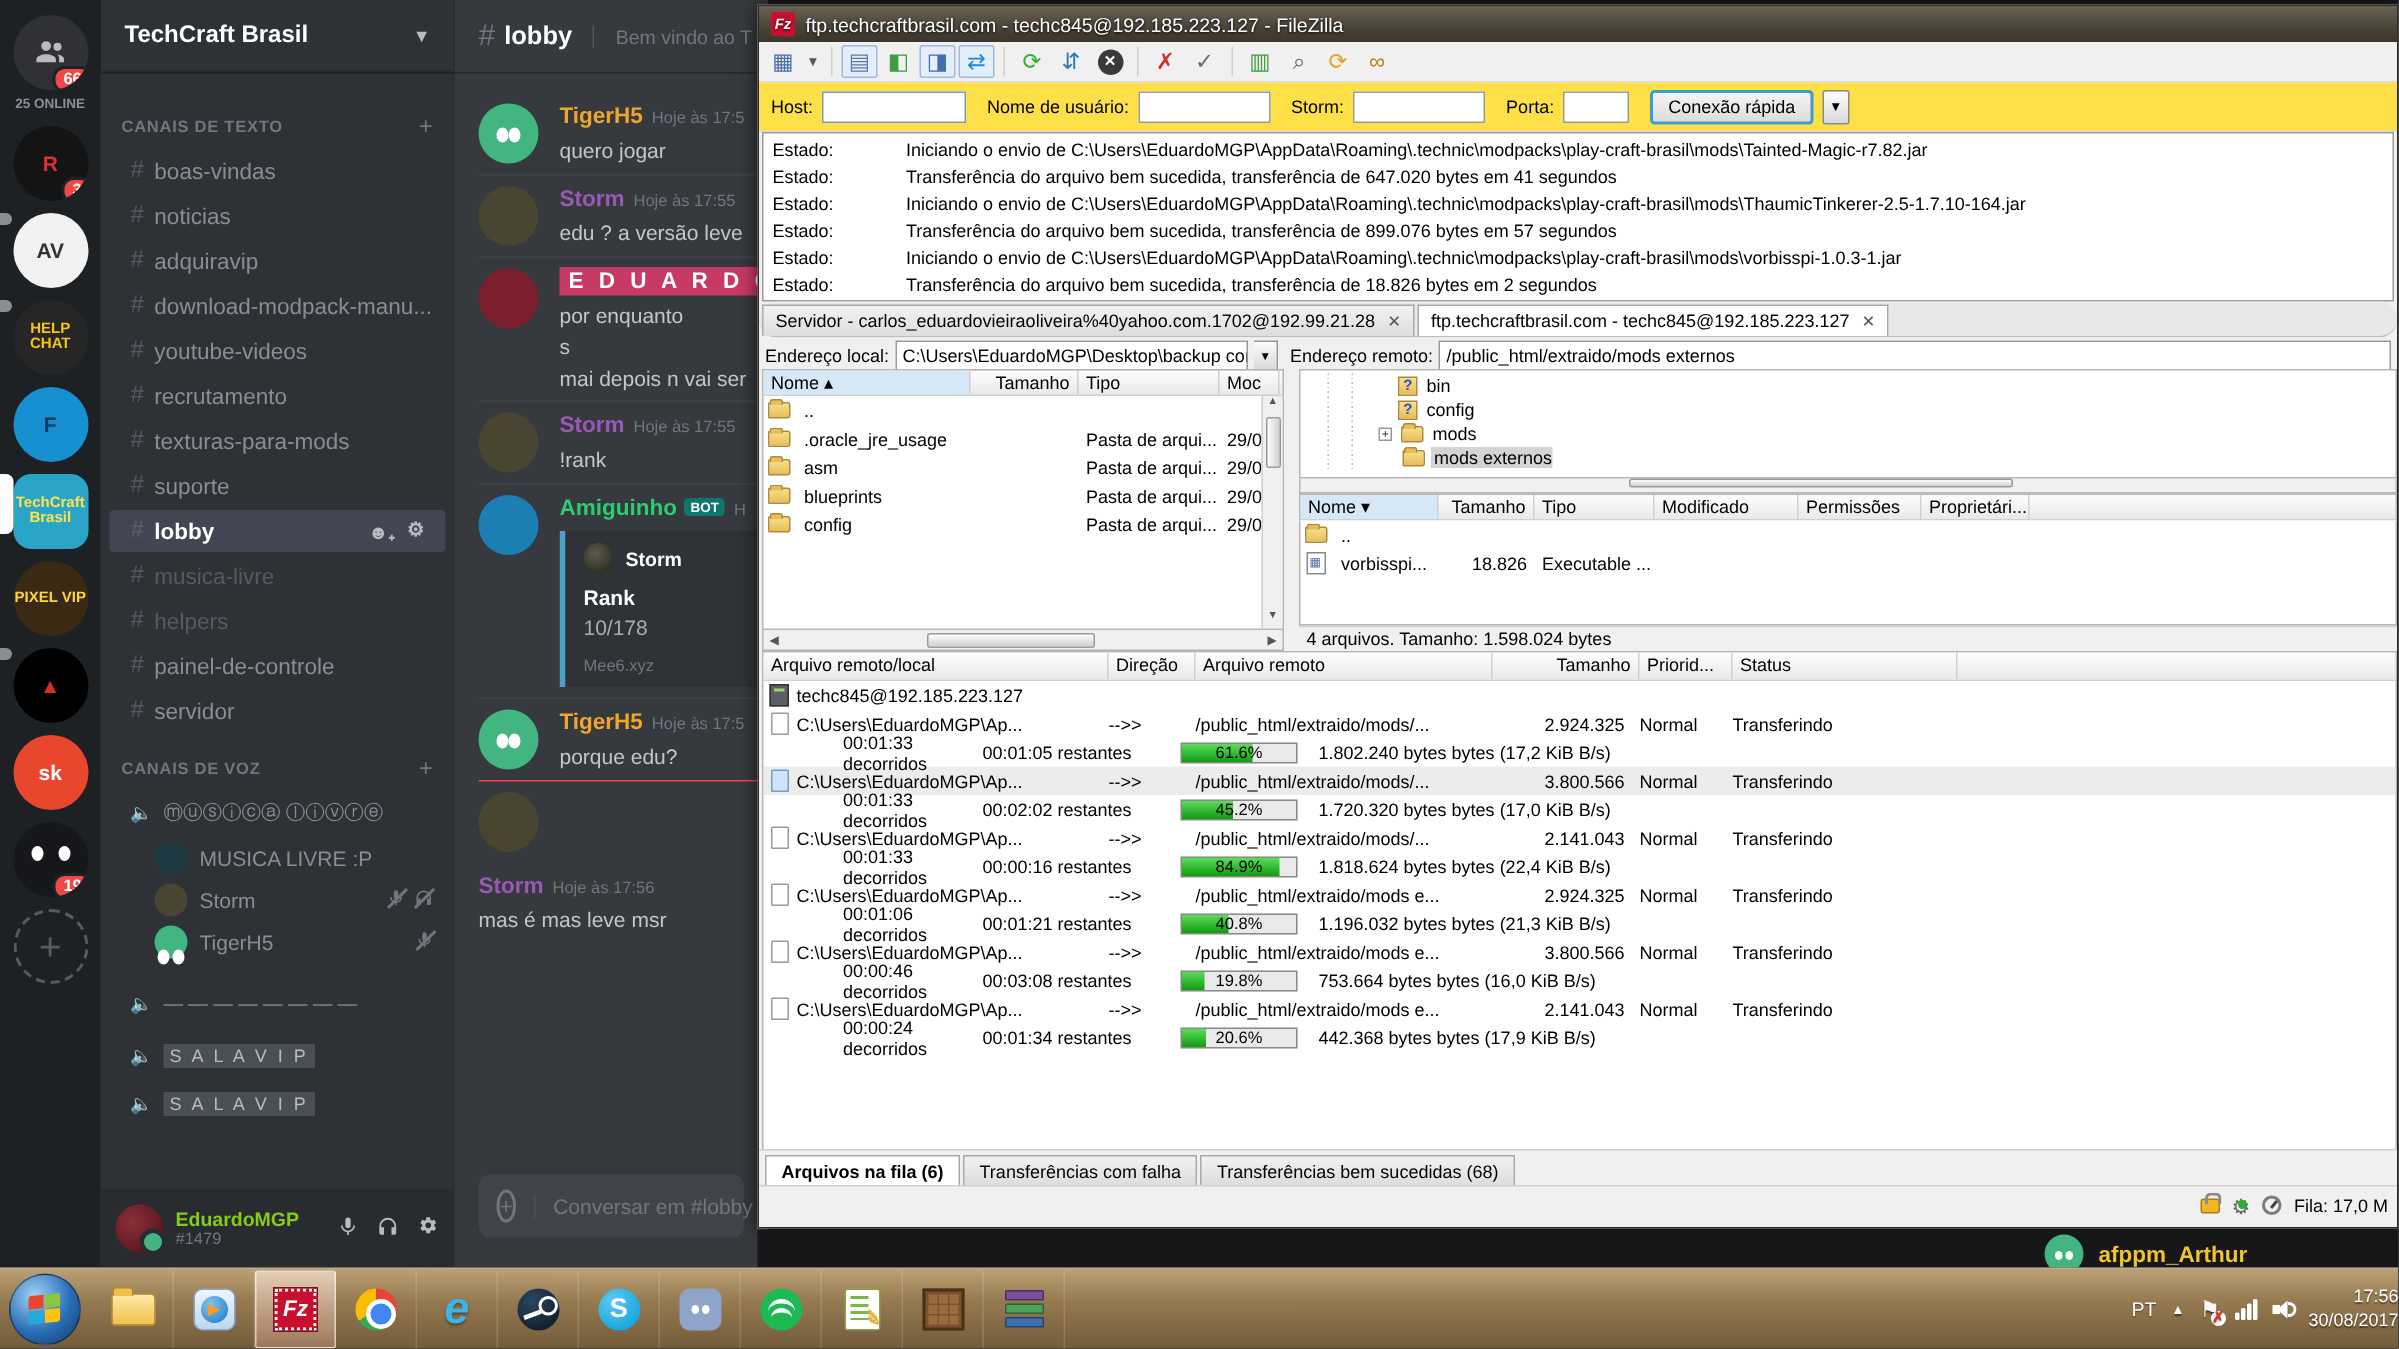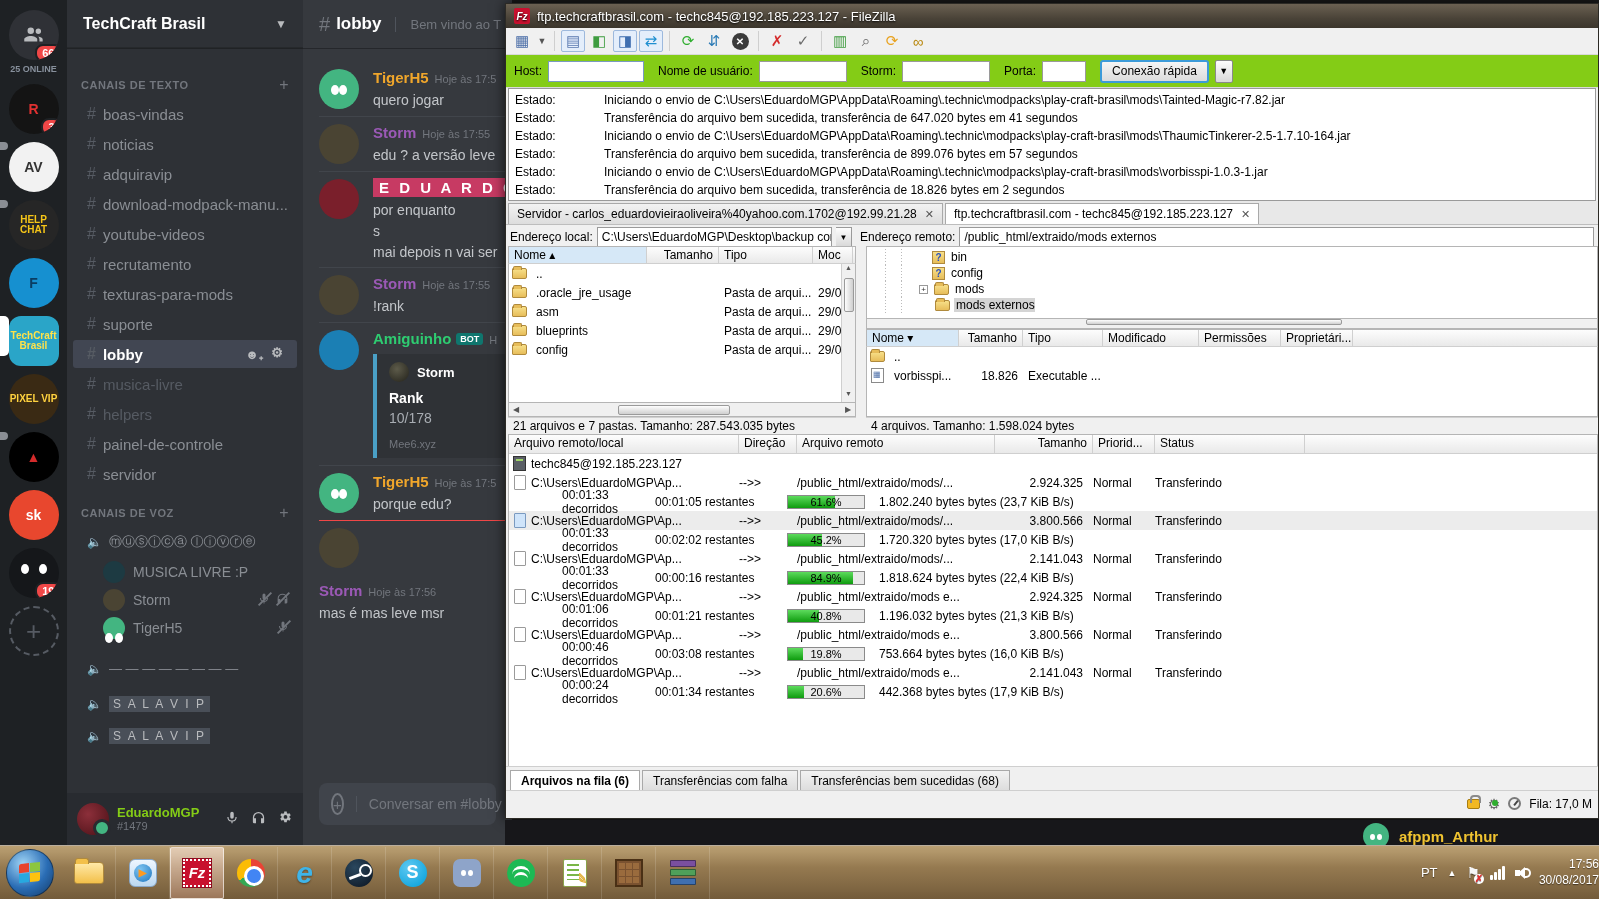--- a/index.html
+++ b/index.html
@@ -92,30 +92,30 @@
   .fz-menu { height:21px; background:linear-gradient(#fdfeff,#e6eef8); display:flex; align-items:center; padding:0 6px;
              border-bottom:1px solid #d4d0c8; }
   .fz-menu span { padding:2px 8px; cursor:pointer; }
   .fz-toolbar { height:27px; background:#f0f0f0; display:flex; align-items:center; padding:0 4px; gap:2px;
                 border-bottom:1px solid #d9d9d9;}
   .tb { width:24px; height:22px; display:flex; align-items:center; justify-content:center; font-size:15px; cursor:pointer; border-radius:2px;}
   .tb.toggled { border:1px solid #9db9dd; background:#e4eefb; }
   .tb-sep { width:1px; height:20px; background:#cfcfcf; margin:0 4px; }
   .tb-drop { width:12px; font-size:9px; color:#444; }
   .tb .stopcircle{ width:17px;height:17px;border-radius:50%;background:#3a3a3a;color:#fff;font-size:10px;font-weight:bold;display:flex;align-items:center;justify-content:center;}
-  .fz-quick { height:33px; display:flex; align-items:center; padding:0 8px; gap:6px; background:#84cc16;
+  .fz-quick { height:33px; display:flex; align-items:center; padding:0 8px; gap:6px; background:#fde047;
               border-bottom:1px solid #d9d9d9; font-size:12px;}
   .fz-quick input { height:21px; border:1px solid #7a9ac0; background:#fff; padding:0 4px; font-size:12px; font-family:inherit;}
   .qc-btn { height:23px; border:2px solid #3c9bd9; background:linear-gradient(#f5f5f5,#dcdcdc); border-radius:3px;
             padding:0 10px; font-size:12px; cursor:pointer; font-family:inherit;}
   .qc-drop { height:23px; width:18px; border:1px solid #8a8a8a; background:linear-gradient(#fdfdfd,#d9d9d9); border-radius:2px; font-size:9px; cursor:pointer;}
   .fz-log { height:113px; background:#fff; border:1px solid #9a9a9a; margin:0 2px; overflow:hidden; padding:2px 0; }
   .log-row { display:flex; font-size:12px; line-height:18px; }
   .log-row .log-label { width:95px; padding-left:6px; flex-shrink:0; }
-  .fz-tabs { height:24px; background:#e8e8e8; display:flex; align-items:flex-end; padding:3px 2px 0 2px; gap:2px; border-bottom:1px solid #bdbdbd;}
+  .fz-tabs { height:24px; background:#e8e8e8; display:flex; align-items:flex-end; padding:3px 2px 0 2px; gap:2px; border-bottom:1px solid #bdbdbd;border-radius:12px;}
   .fz-tab { height:21px; display:flex; align-items:center; gap:8px; padding:0 8px; font-size:12px;
             border:1px solid #a9a9a9; border-bottom:none; background:linear-gradient(#f2f2f2,#dddddd); cursor:pointer; white-space:nowrap; overflow:hidden;}
   .fz-tab.active { background:#fff; }
   .fz-tab .x { color:#555; font-size:11px; }
   .fz-addr { height:24px; display:flex; align-items:center; gap:4px; padding:0 4px; font-size:12px; }
   .fz-addr .ainput { flex:1; height:20px; border:1px solid #9a9a9a; background:#fff; padding:0 4px;
                      white-space:nowrap; overflow:hidden; display:flex; align-items:center;}
   .combo-arrow { width:16px; height:20px; border:1px solid #9a9a9a; border-left:none; background:linear-gradient(#fdfdfd,#d9d9d9);
                  font-size:8px; display:flex; align-items:center; justify-content:center; cursor:pointer;}
   .panes { position:absolute; left:2px; right:0; top:242px; height:188px; display:flex; }
@@ -650,21 +650,20 @@
               <span class="cell">29/0</span>
             </div>
           </div>
         <div class="hscroll">
           <span class="arr">◀</span>
             <span class="track">
               <span class="thumb"></span>
             </span>
             <span class="arr">▶</span>
         </div>
-        <div class="pane-status">21 arquivos e 7 pastas. Tamanho: 287.543.035 bytes</div>
       </div>
       <div class="pane-split"></div>
       <div class="pane-remote">
         <div class="tree" id="remoteTree">
             <div class="trow">
               <span class="guides"></span>
               <span style="width: 13px; display: inline-block;"></span>
               <span class="qmark">?</span>
               <span class="tlabel" style="padding-left: 2px;">bin</span>
             </div>
@@ -741,21 +740,21 @@
             <span class="qc" style="width: 62px;">Normal</span>
             <span class="qc">Transferindo</span>
           </div>
           <div class="prog-line">
             <span style="margin-left: 53px; width: 93px;">00:01:33 decorridos</span>
             <span style="width: 132px;">00:01:05 restantes</span>
             <span class="pbar">
               <span class="fill" style="width: 61.6%;"></span>
               <span class="ptext">61.6%</span>
             </span>
-            <span>1.802.240 bytes bytes (23,7 KiB B/s)</span>
+            <span>1.802.240 bytes bytes (17,2 KiB B/s)</span>
           </div>
           <div class="qrow sel">
             <span class="page-ico blue"></span>
             <span class="qc" style="width: 208px;">C:\Users\EduardoMGP\Ap...</span>
             <span class="qc" style="width: 58px;">--&gt;&gt;</span>
             <span class="qc" style="width: 198px;">/public_html/extraido/mods/...</span>
             <span class="qc" style="width: 98px; text-align: right;">3.800.566</span>
             <span class="qc" style="width: 62px;">Normal</span>
             <span class="qc">Transferindo</span>
           </div>

